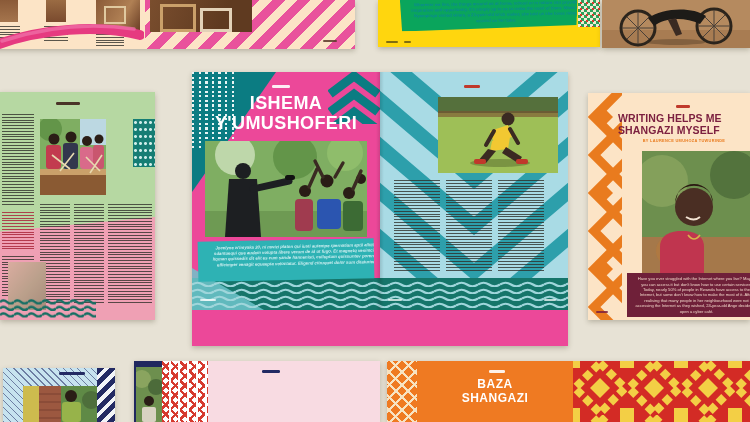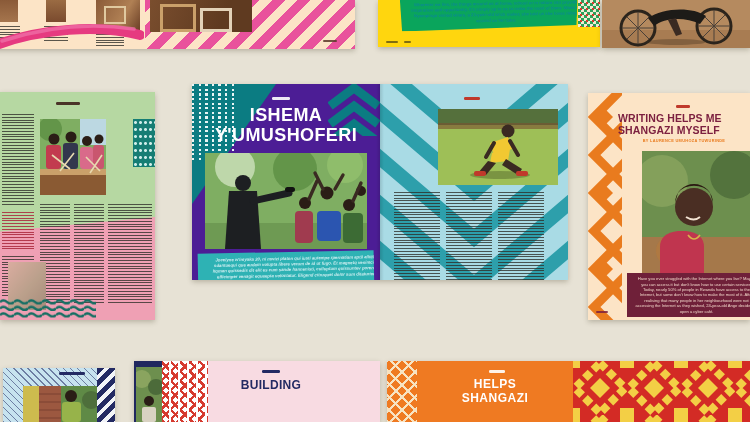--- a/index.html
+++ b/index.html
@@ -130,21 +130,21 @@
     <svg class="abs" style="left:0;top:206px;width:96px;height:20px;" viewBox="0 0 96 20">
       <defs>
           <pattern id="wdark" width="14" height="6.5" patternUnits="userSpaceOnUse">
         <path d="M0,4 Q3.5,1 7,4 T14,4" fill="none" stroke="#176f64" stroke-width="2.4"></path>
       </pattern>
         </defs>
       <rect width="96" height="20" fill="url(#wdark)"></rect>
     </svg>
   </div>
 
-  <div class="pg" style="left:192px;top:84px;width:376px;height:196px;background:#4c1d95;">
+  <div class="pg" style="left:192px;top:72px;width:376px;height:274px;background:#ec4899;">
 
     <div class="abs" style="left:0;top:0;width:84px;height:120px;background:#0b7c82;
                             clip-path:polygon(0 0,100% 0,0 100%);"></div>
     <div class="abs dashcols" style="left:0;top:0;width:44px;height:76px;"></div>
     <svg class="abs" style="left:136px;top:0;width:52px;height:52px;" viewBox="0 0 52 52">
       <g fill="none" stroke="#0b7c82" stroke-width="9">
         <path d="M2,22 L26,4 L50,22"></path>
           <path d="M2,40 L26,22 L50,40"></path>
           <path d="M2,58 L26,40 L50,58"></path>
       </g>
@@ -289,29 +289,28 @@
     <svg class="abs" style="left:2px;top:6px;width:26px;height:55px;" viewBox="0 0 26 55" preserveAspectRatio="none">
       <rect width="26" height="55" fill="#6d8f4e"></rect>
       <circle cx="6" cy="12" r="9" fill="#8aa45f"></circle>
         <circle cx="20" cy="20" r="8" fill="#4c6b3a"></circle>
       <circle cx="13" cy="34" r="5" fill="#2a1d16"></circle>
       <rect x="6" y="40" width="14" height="15" rx="2" fill="#d9d2c2"></rect>
     </svg>
     <div class="abs weave" style="left:28px;top:0;width:46px;height:61px;"></div>
     <div class="abs kick" style="left:128px;top:9px;width:18px;background:#232a63;"></div>
     <div class="abs title-building" style="left:76px;top:18px;width:122px;">
-      <div>BUILDING</div>
     </div>
   </div>
 
   <div class="pg" style="left:387px;top:361px;width:363px;height:61px;background:#ef7a22;">
     <div class="abs lattice" style="left:0;top:0;width:30px;height:61px;"></div>
     <div class="abs kick" style="left:102px;top:9px;width:16px;background:rgba(255,255,255,.9);"></div>
     <div class="abs title-baza" style="left:34px;top:17px;width:148px;">
-      <div>HELPS</div>
+      <div>BAZA</div>
       <div>SHANGAZI</div>
     </div>
     <svg class="abs" style="left:186px;top:0;width:177px;height:61px;" viewBox="0 0 177 61">
       <defs>
           <pattern id="ry" width="54" height="54" patternUnits="userSpaceOnUse">
         <rect width="54" height="54" fill="#d32b25"></rect>
         <path d="M27,2 L52,27 L27,52 L2,27 Z" fill="none" stroke="#f3cf45" stroke-width="8" stroke-dasharray="8 4"></path>
         <path d="M27,17 L37,27 L27,37 L17,27 Z" fill="#f3cf45"></path>
         <rect width="7" height="7" fill="#f3cf45"></rect>
             <rect x="47" width="7" height="7" fill="#f3cf45"></rect>

